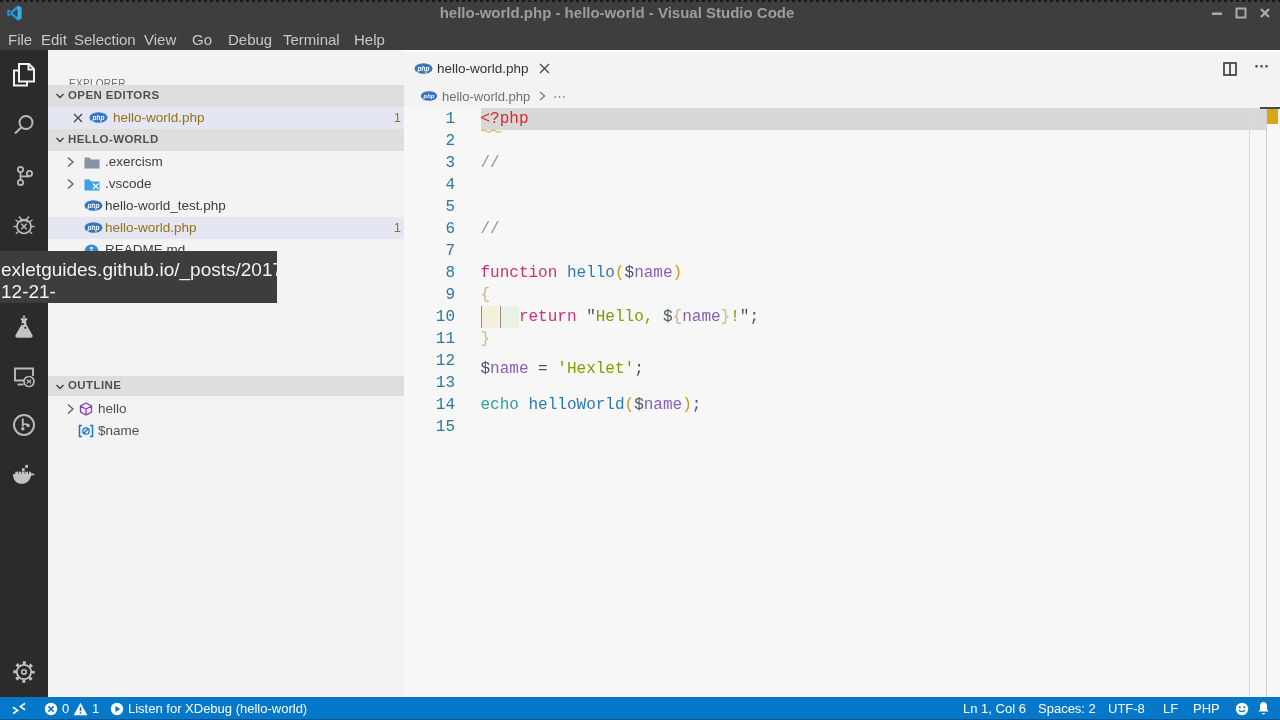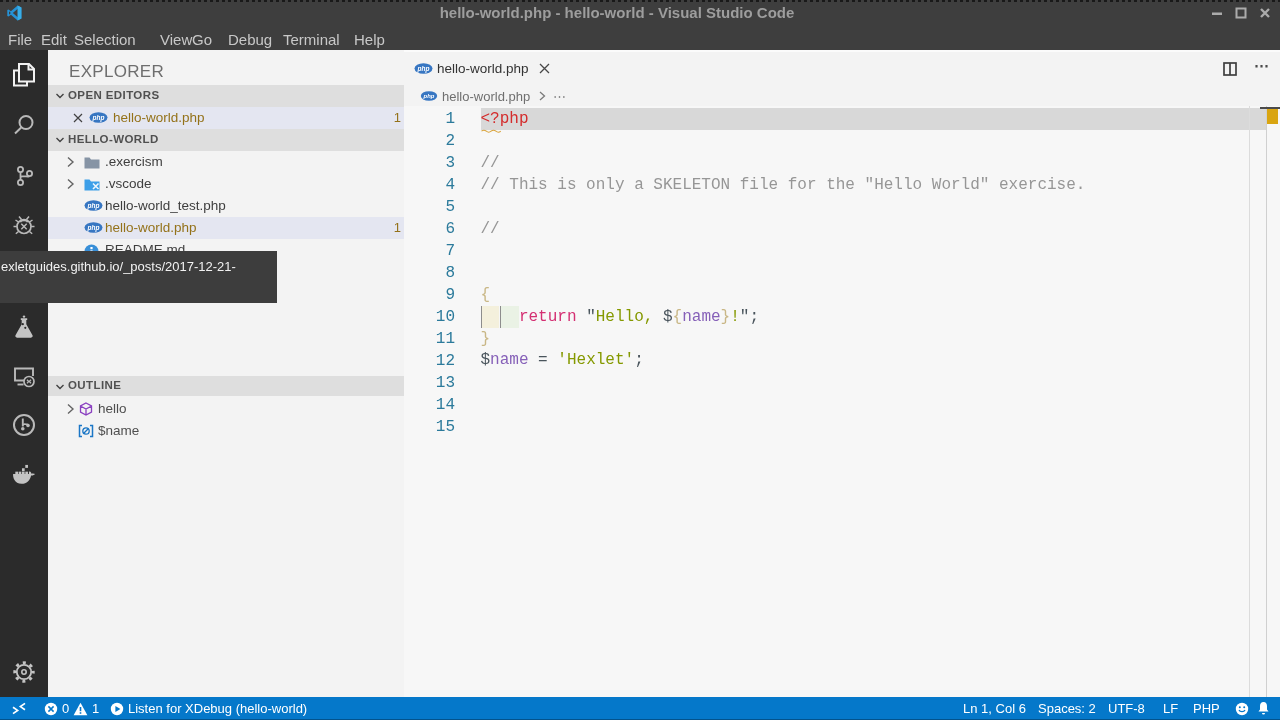--- a/index.html
+++ b/index.html
@@ -47,42 +47,42 @@
   .t-sla { color:#49545c; }
   .t-oli { color:#859900; }
   .t-kha { color:#c9b786; }
 
   
   #statusbar { position:absolute; left:0; top:697px; width:1280px; height:23px; background:#0578ca; border-bottom:1px solid rgba(0,0,0,0.3); color:#fff; font-size:13px; }
   .st { position:absolute; top:4px; }
 
   
   #tooltip { position:absolute; left:0; top:251px; width:277px; height:52px; background:#3d3d3d; }
-  #tooltip .txt { position:absolute; left:1px; top:8px; color:#f2f2f2; font-size:13px; }
+  #tooltip .txt { position:absolute; left:1px; top:8px; color:#f2f2f2; font-size:19px; }
 </style>
 </head>
 <body>
 
 <div id="topbar">
   <div id="topdots"></div>
   <div id="wintitle">hello-world.php - hello-world - Visual Studio Code</div>
   <svg class="abs" style="left:7px; top:5px;" width="16" height="16" viewBox="0 0 16 16">
     <path d="M10.6 0.6 L14.4 2.4 L14.4 13.6 L10.6 15.4 L3.9 9.7 L1.5 11.6 L0.3 10.9 L0.3 5.1 L1.5 4.4 L3.9 6.3 Z M2 6.2 L2 9.8 L3.9 8 Z M5.8 8 L10.8 12.3 L10.8 3.7 Z" fill="#2592d6"></path>
     <path d="M10.6 0.6 L14.4 2.4 L14.4 13.6 L10.6 15.4 Z" fill="#38aee8"></path>
   </svg>
 
   <svg class="winbtn" style="left:1206px;" width="70" height="27" viewBox="0 0 70 27">
     <rect x="6" y="12.5" width="10" height="2.5" fill="#ababab"></rect>
     <rect x="30.5" y="8.5" width="9" height="9" fill="none" stroke="#ababab" stroke-width="2"></rect>
     <path d="M55 9 L63 17 M63 9 L55 17" stroke="#ababab" stroke-width="2.4"></path>
   </svg>
   <div class="menuitem" style="left:8px;">File</div>
   <div class="menuitem" style="left:41px;">Edit</div>
   <div class="menuitem" style="left:74px;text-align:right;">Selection</div>
-  <div class="menuitem" style="left:160px;">View</div>
+  <div class="menuitem" style="left:144px;">View</div>
   <div class="menuitem" style="left:192px;">Go</div>
   <div class="menuitem" style="left:228px;">Debug</div>
   <div class="menuitem" style="left:283px;">Terminal</div>
   <div class="menuitem" style="left:354px;">Help</div>
 </div>
 
 <div id="activitybar">
 
   <svg class="aicon" style="top:13px;" viewBox="0 0 24 24">
     <rect x="2" y="7.5" width="13" height="15" fill="none" stroke="#f2f2f2" stroke-width="2"></rect>
@@ -144,21 +144,21 @@
   </svg>
 
   <svg class="aicon" style="top:610px;" viewBox="0 0 24 24">
     <circle cx="12" cy="12" r="9.3" fill="none" stroke="#c3c3c3" stroke-width="2.8" stroke-dasharray="3.1 4.2" stroke-dashoffset="1.5"></circle>
     <circle cx="12" cy="12" r="7.2" fill="none" stroke="#c3c3c3" stroke-width="1.8"></circle>
     <circle cx="12" cy="12" r="2.2" fill="none" stroke="#c3c3c3" stroke-width="1.6"></circle>
   </svg>
 </div>
 
 <div id="sidebar-bg"></div>
-<div class="abs" style="left:69px; top:62px; font-size:17px; color:#6e6e6e; letter-spacing:0.3px;">EXPLORER</div>
+<div class="abs" style="left:69px; top:78px; font-size:10px; color:#6e6e6e; letter-spacing:0.3px;">EXPLORER</div>
 
 <div class="sb-hdr" style="top:84.5px;">
   <svg class="chev" width="10" height="10" viewBox="0 0 10 10">
       <path d="M1.5 3 L5 6.5 L8.5 3" fill="none" stroke="#424242" stroke-width="1.4"></path>
     </svg>
   <div class="lbl">OPEN EDITORS</div>
 </div>
 
 <div class="sb-row sb-sel" style="top:106.5px;">
   <svg class="abs" style="left:25px; top:6px;" width="10" height="10" viewBox="0 0 10 10">
@@ -304,26 +304,27 @@
   <div class="lnum" style="top:178px;">9</div>
   <div class="lnum" style="top:200px;">10</div>
   <div class="lnum" style="top:222px;">11</div>
   <div class="lnum" style="top:244px;">12</div>
   <div class="lnum" style="top:266px;">13</div>
   <div class="lnum" style="top:288px;">14</div>
   <div class="lnum" style="top:310px;">15</div>
 
   <div class="codeline" style="top:2px;"><span class="t-red">&lt;?php</span></div>
   <div class="codeline" style="top:46px;"><span class="t-com">//</span></div>
-  <div class="codeline" style="top:68px;"><span class="t-com">// This is only a SKELETON file for the "Hello World" exercise.</span></div>
   <div class="codeline" style="top:112px;"><span class="t-com">//</span></div>
+  <div class="codeline" style="top:156px;"><span class="t-mag">function</span> <span class="t-blu">hello</span><span class="t-gold">(</span><span class="t-sla">$</span><span class="t-vio">name</span><span class="t-gold">)</span></div>
   <div class="codeline" style="top:178px;"><span class="t-kha">{</span></div>
   <div class="codeline" style="top:200px;">    <span class="t-mag">return</span> <span class="t-sla">"</span><span class="t-oli">Hello, </span><span class="t-sla">$</span><span class="t-kha">{</span><span class="t-vio">name</span><span class="t-kha">}</span><span class="t-oli">!</span><span class="t-sla">";</span></div>
   <div class="codeline" style="top:222px;"><span class="t-kha">}</span></div>
-  <div class="codeline" style="top:243px;"><span class="t-sla">$</span><span class="t-vio">name</span><span class="t-sla"> = </span><span class="t-oli">'Hexlet'</span><span class="t-sla">;</span></div>
+  <div class="codeline" style="top:252px;"><span class="t-sla">$</span><span class="t-vio">name</span><span class="t-sla"> = </span><span class="t-oli">'Hexlet'</span><span class="t-sla">;</span></div>
+  <div class="codeline" style="top:288px;"><span style="color:#2aa198">echo</span> <span class="t-blu">helloWorld</span><span class="t-gold">(</span><span class="t-sla">$</span><span class="t-vio">name</span><span class="t-gold">)</span><span class="t-sla">;</span></div>
 
   <svg class="abs" style="left:77px; top:22px;" width="20" height="5" viewBox="0 0 20 5">
     <path d="M0.5 3.2 Q2.9 1.2 5.3 3.2 T10.1 3.2 T14.9 3.2 T19.7 3.2" fill="none" stroke="#d9a43c" stroke-width="1.1"></path>
   </svg>
 </div>
 
 <div id="tooltip">
     <div class="txt">exletguides.github.io/_posts/2017-12-21-</div>
   </div>
 

